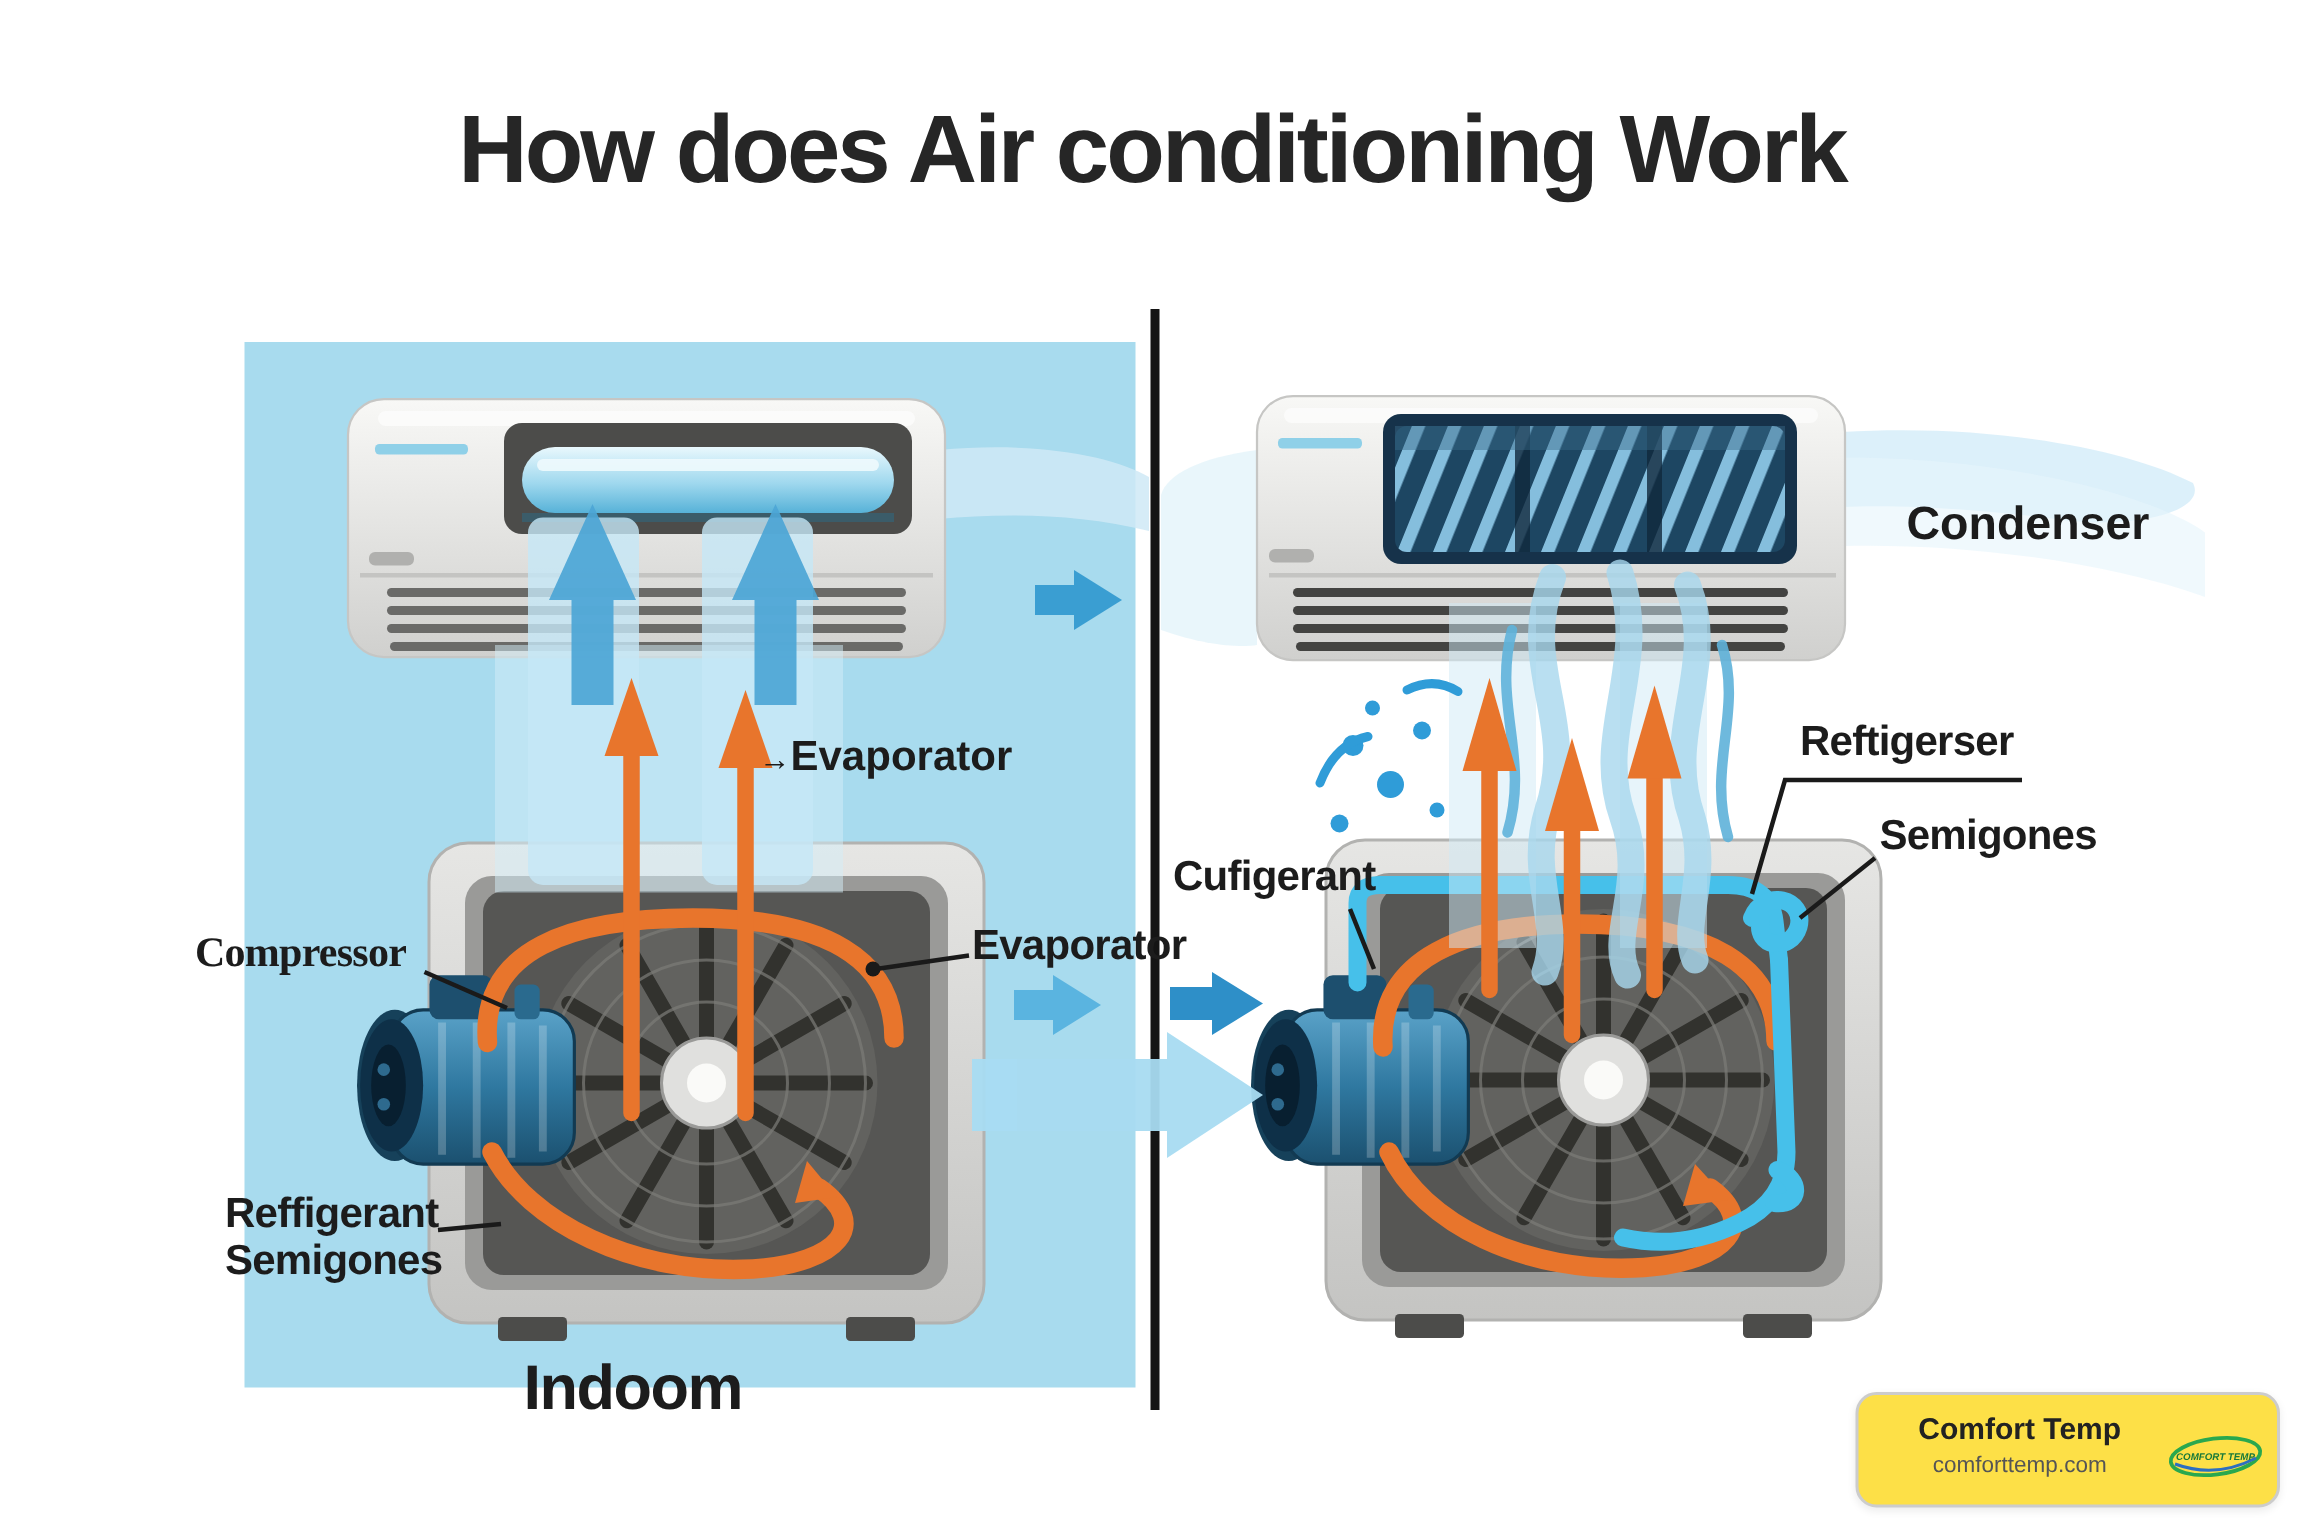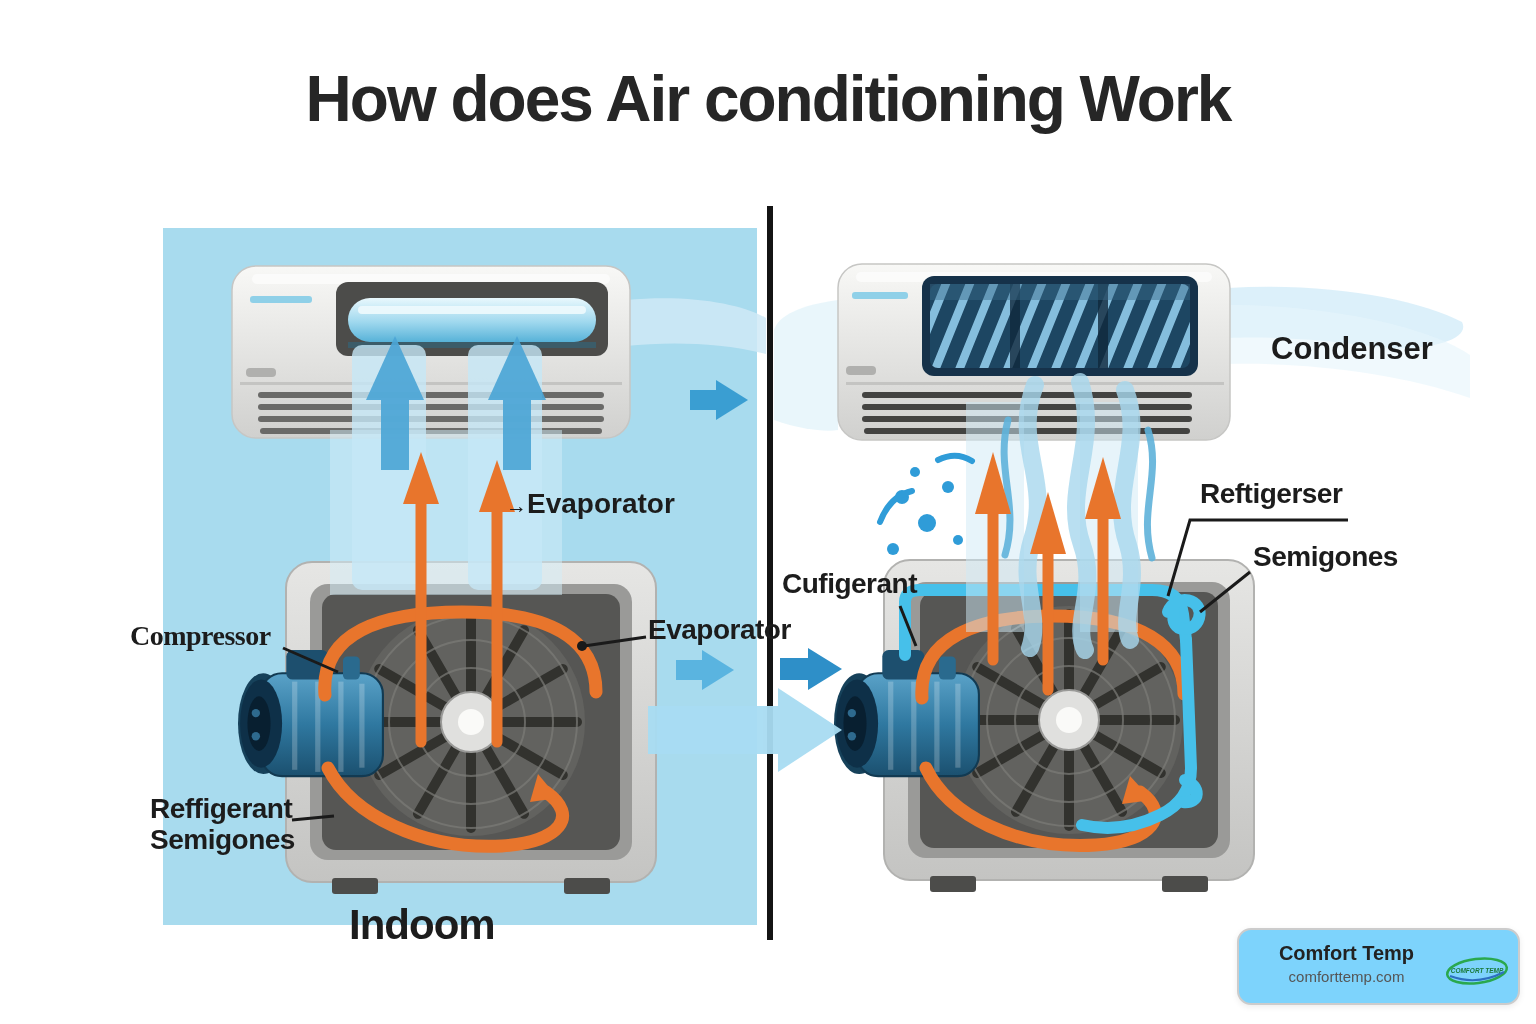--- a/index.html
+++ b/index.html
@@ -3,21 +3,21 @@
 <meta charset="utf-8">
 <style>
   * { margin:0; padding:0; box-sizing:border-box; }
   html,body { width:1536px; height:1024px; background:#ffffff; font-family:"Liberation Sans",sans-serif; overflow:hidden; }
   .canvas { position:relative; width:1536px; height:728px; background:#ffffff; }
   svg.diagram { position:absolute; left:0; top:0; }
   .label { position:absolute; font-weight:bold; color:#1c1c1c; white-space:nowrap; line-height:1.1; }
   .title { position:absolute; left:50%; top:62px; transform:translateX(-50%); font-size:64px; font-weight:bold; letter-spacing:-2px; color:#262626; white-space:nowrap; }
   .panel-label { font-size:42px; letter-spacing:-1px; }
   .callout { font-size:28px; letter-spacing:-0.5px; }
-  .footer-card { position:absolute; left:1237px; top:928px; width:283px; height:77px; background:#7dd3fc; border:2px solid #cccccc; border-radius:14px; box-shadow:0 2px 6px rgba(0,0,0,0.08); }
+  .footer-card { position:absolute; left:1237px; top:928px; width:283px; height:77px; background:#fde047; border:2px solid #cccccc; border-radius:14px; box-shadow:0 2px 6px rgba(0,0,0,0.08); }
   .footer-text { position:absolute; left:0; top:12px; width:215px; text-align:center; }
   .footer-brand { font-size:20px; font-weight:bold; color:#222222; }
   .footer-site { font-size:15px; color:#555555; margin-top:3px; }
   .footer-logo { position:absolute; right:8px; top:22px; }
 </style>
 </head>
 <body>
 
 <div class="canvas">
 

